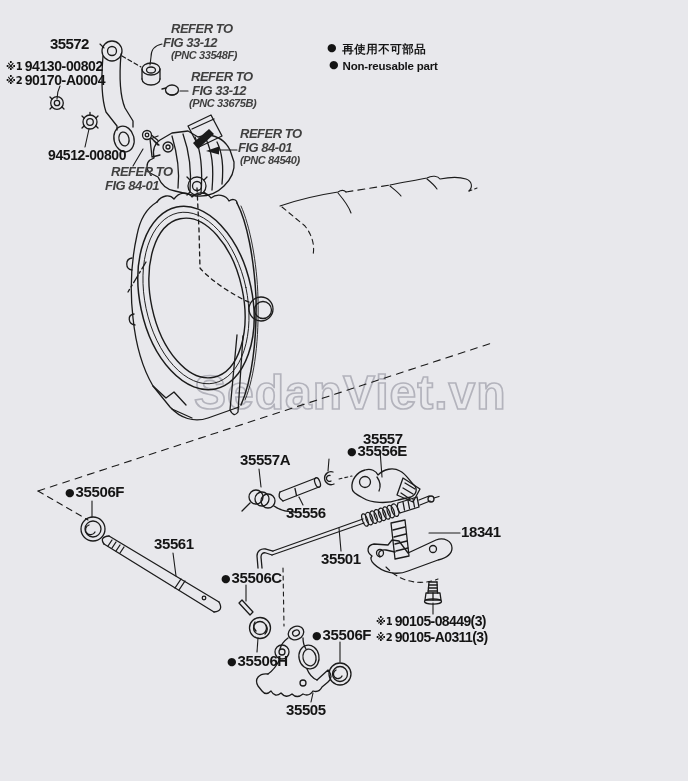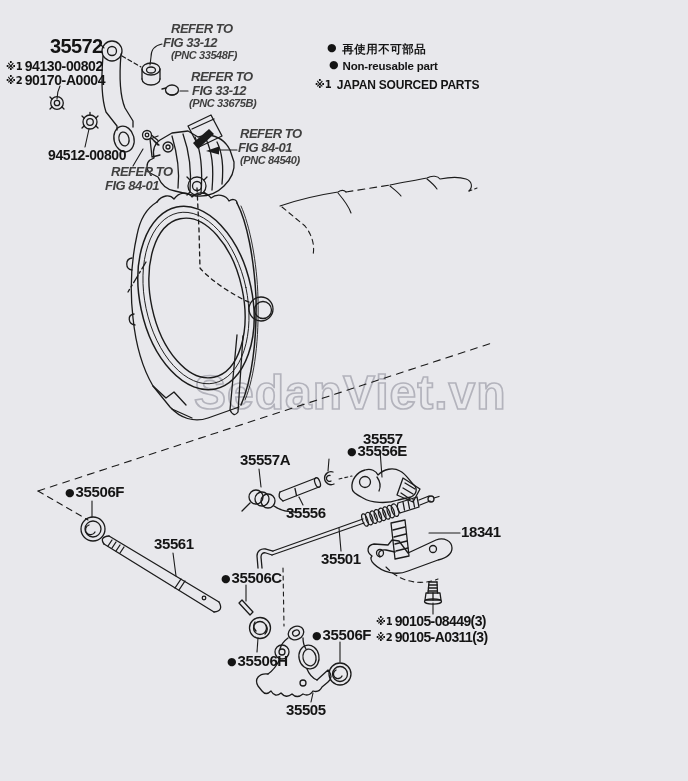--- a/index.html
+++ b/index.html
@@ -8,21 +8,21 @@
     background:#e8e8ec;
     font-family:"Liberation Sans",sans-serif;
   }
   .stage{position:absolute;left:0;top:0;width:688px;height:781px;}
   svg.art{position:absolute;left:0;top:0;}
   .plabel{
     position:absolute;white-space:nowrap;font-weight:bold;color:#141414;
     font-size:15px;letter-spacing:-0.4px;line-height:1.05;
   }
   .fs14{font-size:14px;}
-  .fs16{font-size:20px;letter-spacing:-0.6px;}
+  .fs16{font-size:15px;letter-spacing:-0.6px;}
   .num90105{font-size:14px;letter-spacing:-0.6px;}
   .bullet{font-family:"DejaVu Sans",sans-serif;font-size:11px;vertical-align:1.5px;margin-right:1px;letter-spacing:0;}
   .pre{font-family:"DejaVu Sans",sans-serif;font-size:10px;font-weight:bold;vertical-align:1.5px;margin-right:2px;letter-spacing:0;}
   .ref{
     position:absolute;font-weight:bold;color:#404040;white-space:nowrap;
     font-size:13px;line-height:13.5px;letter-spacing:-0.5px;font-style:italic;
   }
   .ref .pnc{font-size:11px;letter-spacing:-0.4px;}
   .ref div{height:13.5px;}
   .legendrow{position:absolute;font-weight:bold;color:#141414;white-space:nowrap;}
@@ -297,21 +297,20 @@
     <div class="pnc" style="padding-left:2px;">(PNC 84540)</div>
   </div>
 
   <div class="ref" style="left:105px;top:165px;">
     <div style="padding-left:6px;">REFER TO</div>
     <div>FIG 84-01</div>
   </div>
 
   <div class="legendrow jp" style="left:327px;top:41px;"><span class="bullet">●</span> <span>再使用不可部品</span></div>
   <div class="legendrow en" style="left:329px;top:58px;"><span class="bullet">●</span> <span>Non-reusable part</span></div>
-  <div class="legendrow note" style="left:315px;top:78px;"><span class="pre">※1</span> <span>JAPAN SOURCED PARTS</span></div>
 
   <div class="plabel" style="left:240px;top:452px;"><span>35557A</span></div>
 
   <div class="plabel" style="left:302px;top:443px;margin-left:45px;"><span class="bullet">●</span><span>35556E</span></div>
 
   <div class="plabel" style="left:363px;top:431px;"><span>35557</span></div>
 
   <div class="plabel" style="left:286px;top:505px;"><span>35556</span></div>
 
   <div class="plabel" style="left:65px;top:484px;"><span class="bullet">●</span><span>35506F</span></div>

